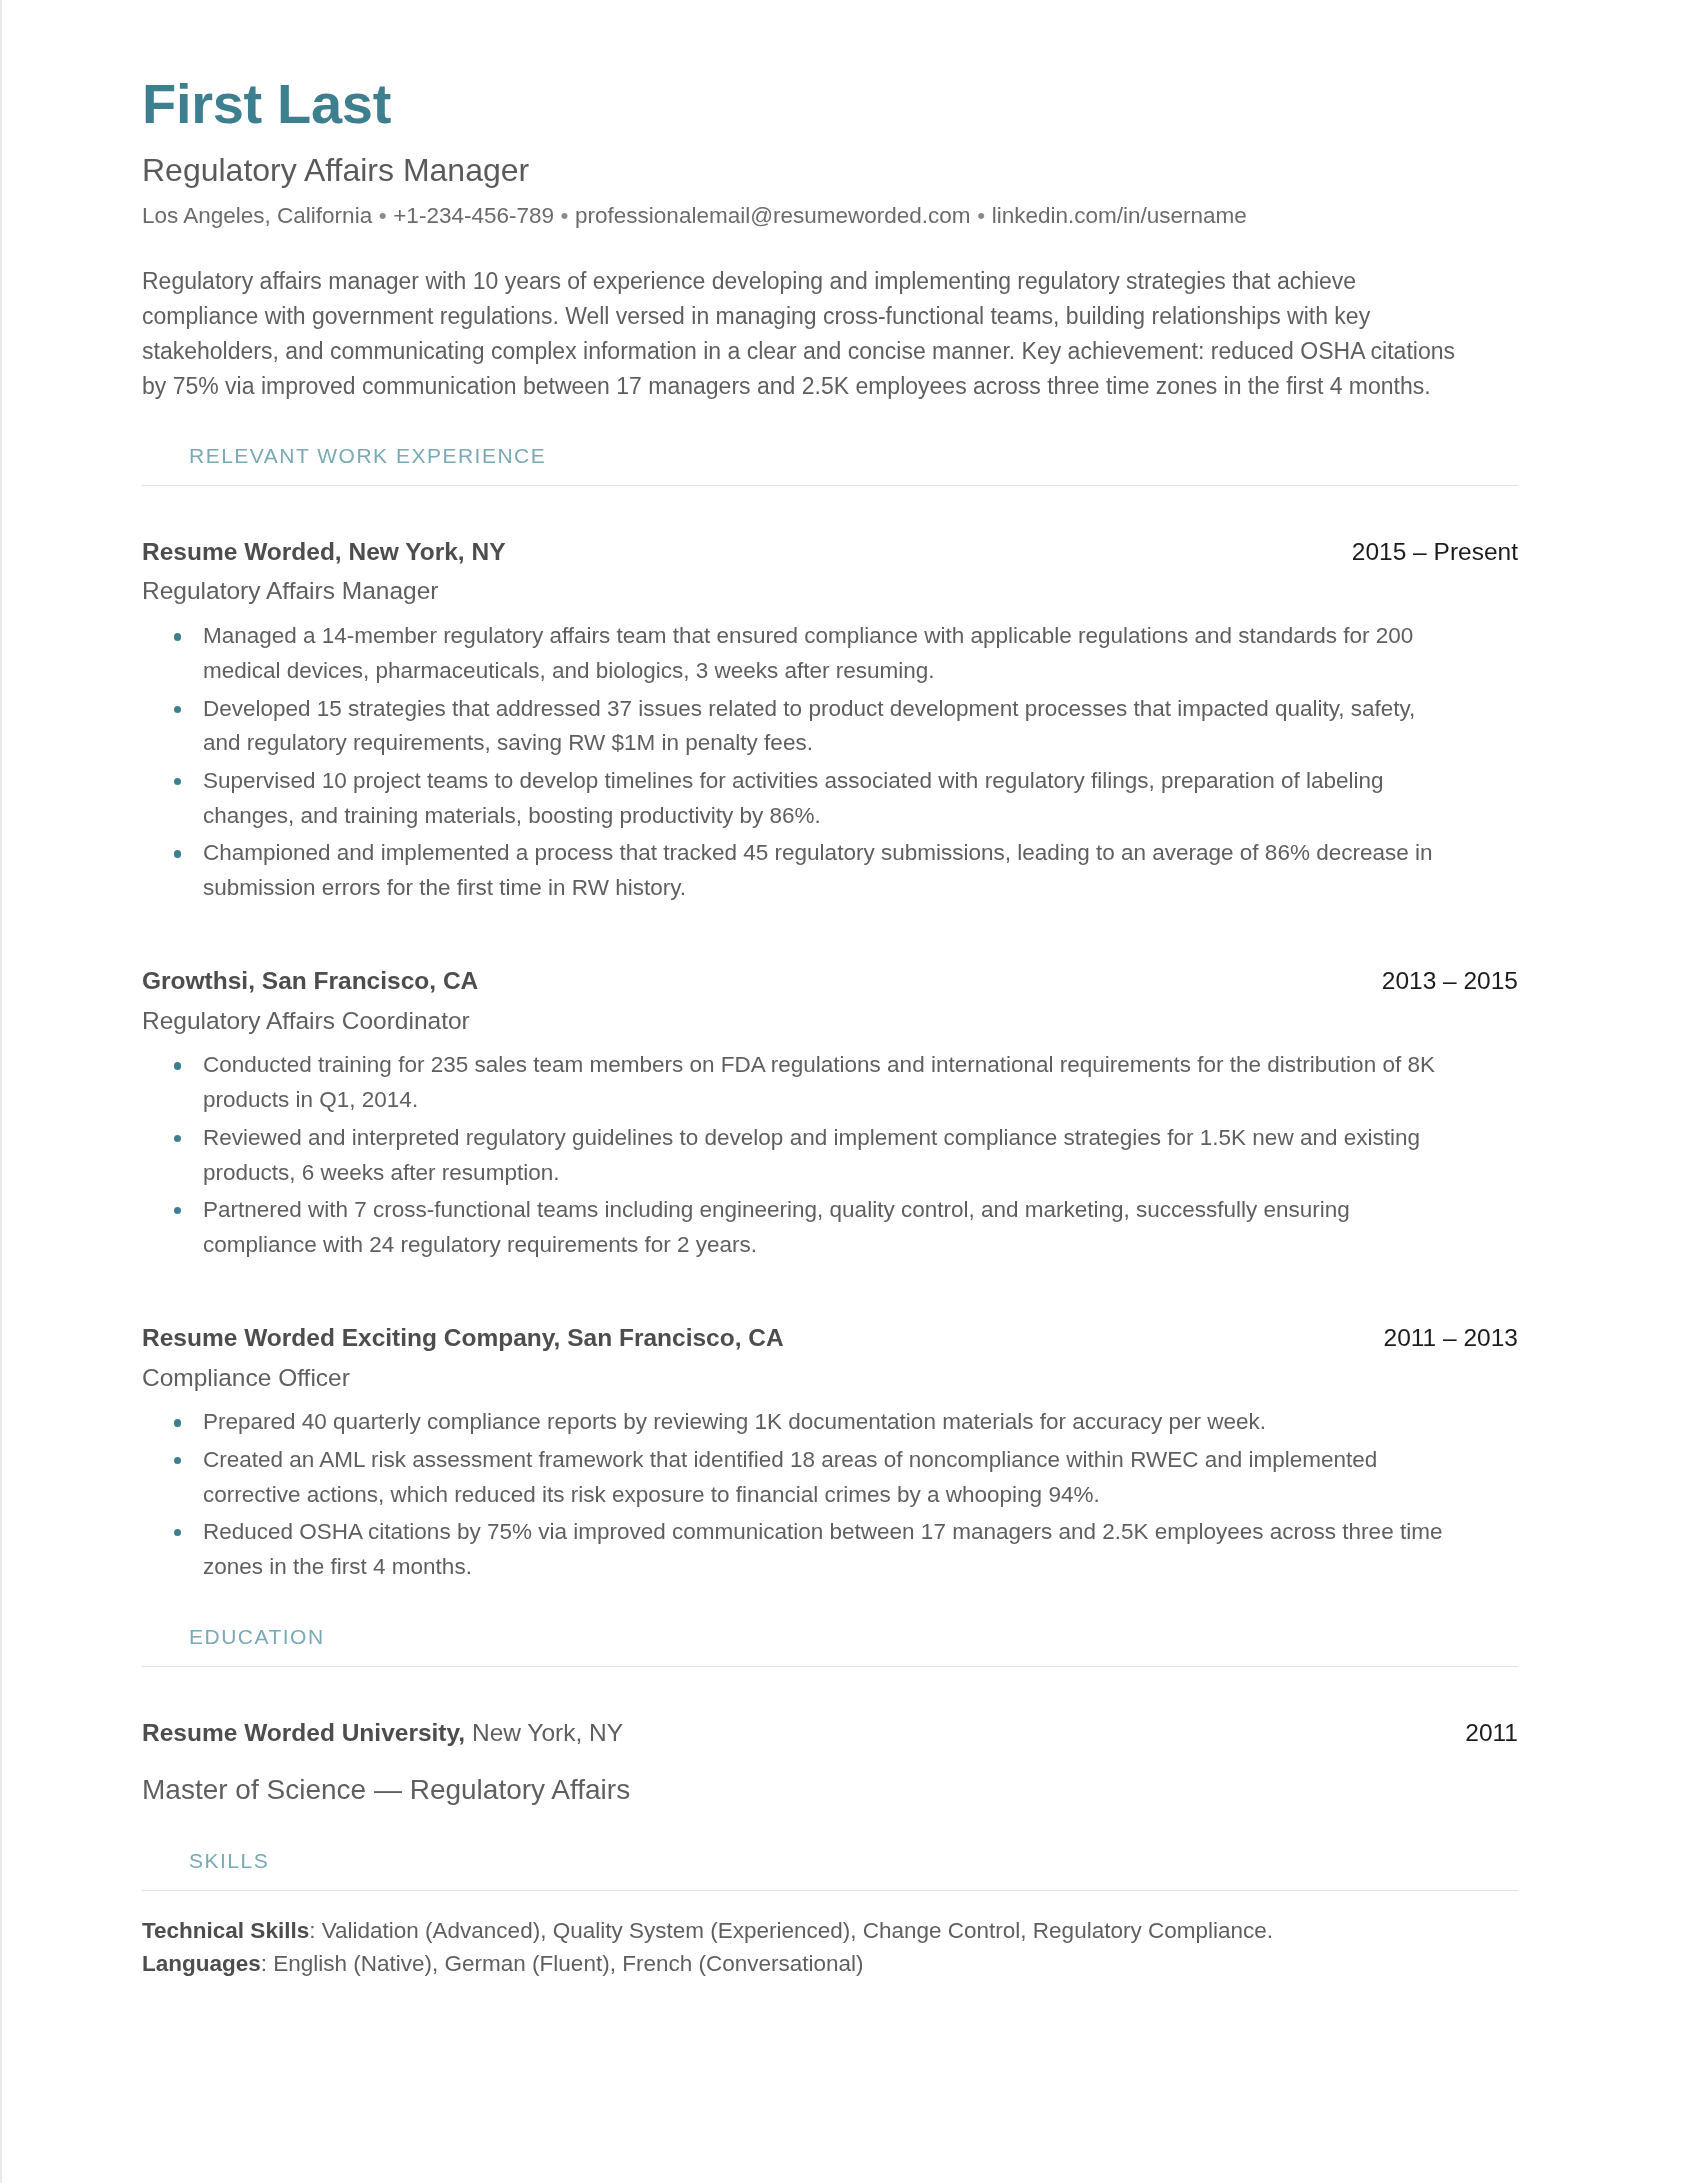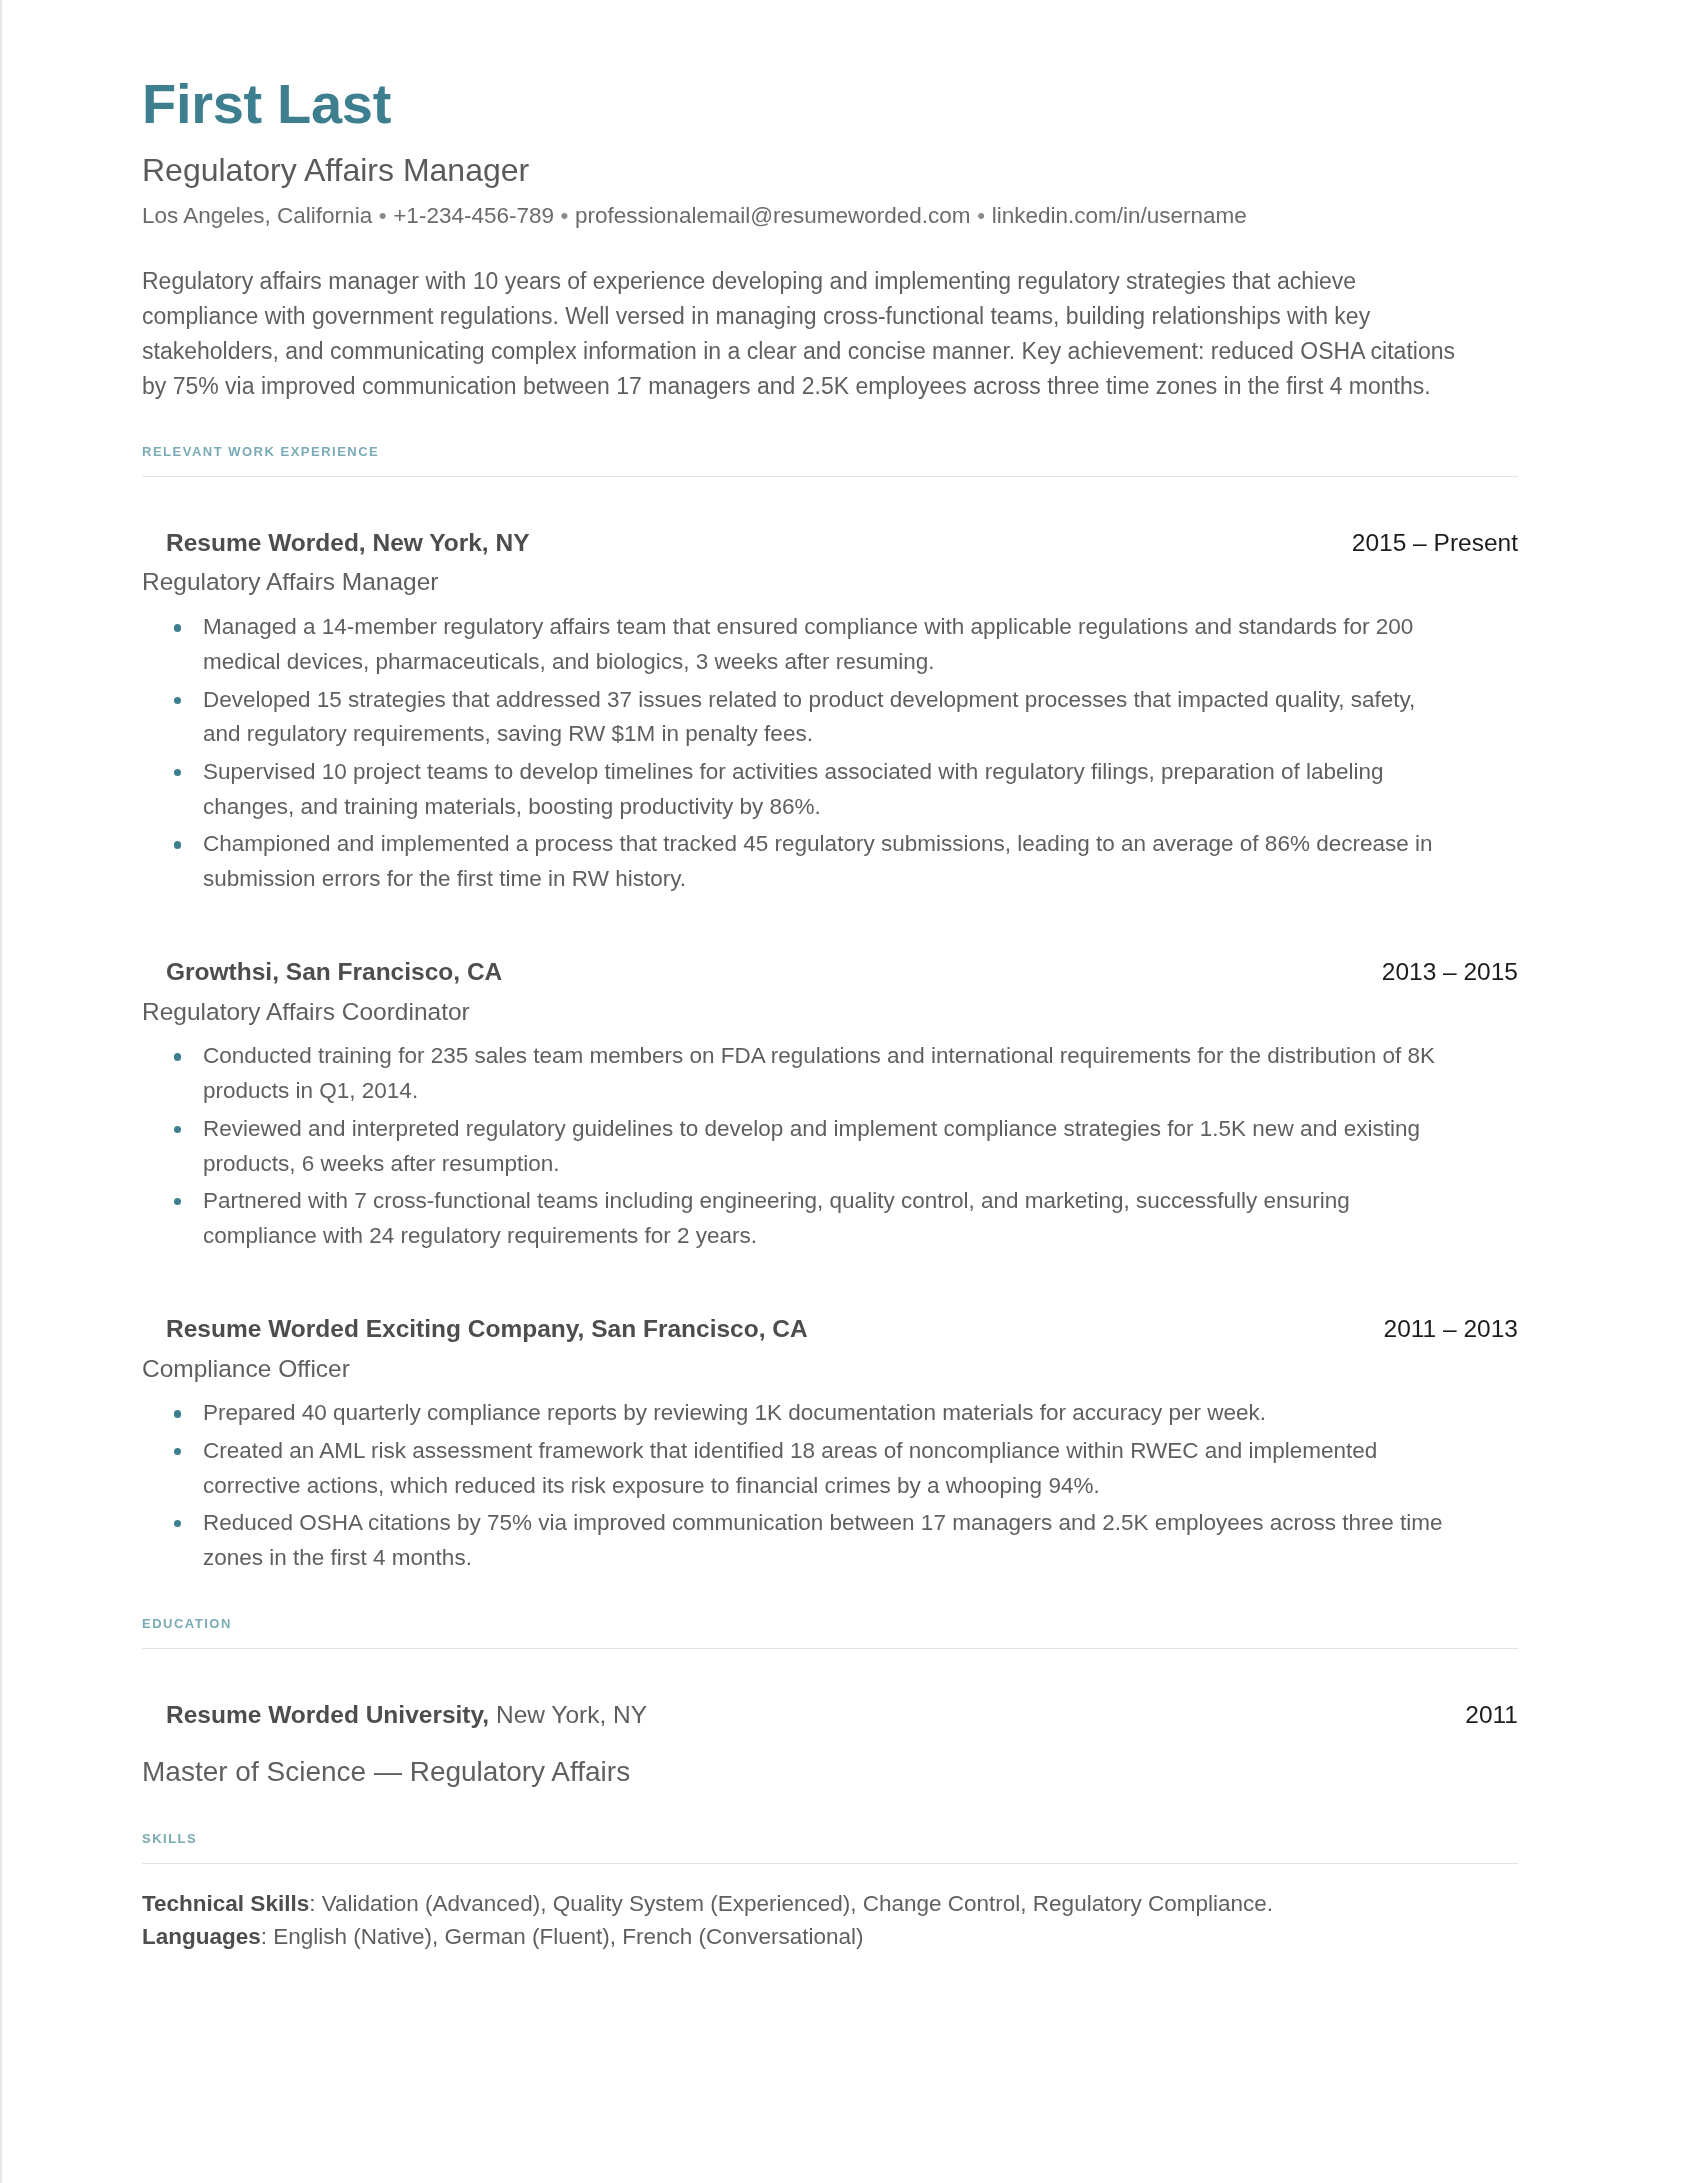--- a/index.html
+++ b/index.html
@@ -77,26 +77,27 @@
     margin-top: 34px;
     width: 1333px;
     text-align: left;
   }
 
   
   .section {
     margin-top: 40px;
   }
   .section-title {
-    font-size: 13px;
-    font-weight: bold;
+    font-size: 21px;
+    font-weight: normal;
     color: #79aab5;
     letter-spacing: 1.5px;
     text-transform: uppercase;
     margin-bottom: 17px;
+    margin-left: 47px;
   }
   .section-rule {
     height: 1.3px;
     background: #e3e3e3;
     width: 1376px;
     margin-bottom: 22.5px;
   }
 
   
   .entry {
@@ -109,21 +110,20 @@
     display: flex;
     justify-content: space-between;
     align-items: baseline;
     width: 1376px;
   }
   .entry-org {
     font-size: 24.5px;
     font-weight: bold;
     color: #4d4d4d;
     line-height: 1.25;
-    margin-left: 24px;
   }
   .entry-org .org-regular {
     font-weight: normal;
     color: #5f5f5f;
   }
   .entry-date {
     font-size: 24.5px;
     font-weight: normal;
     color: #1c1c1c;
     white-space: nowrap;

